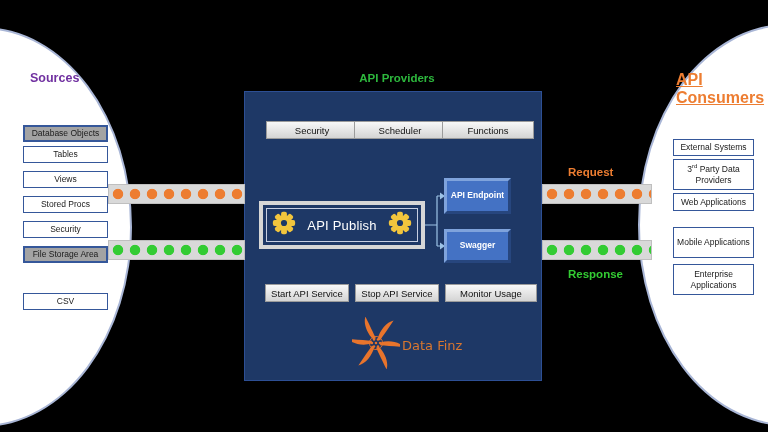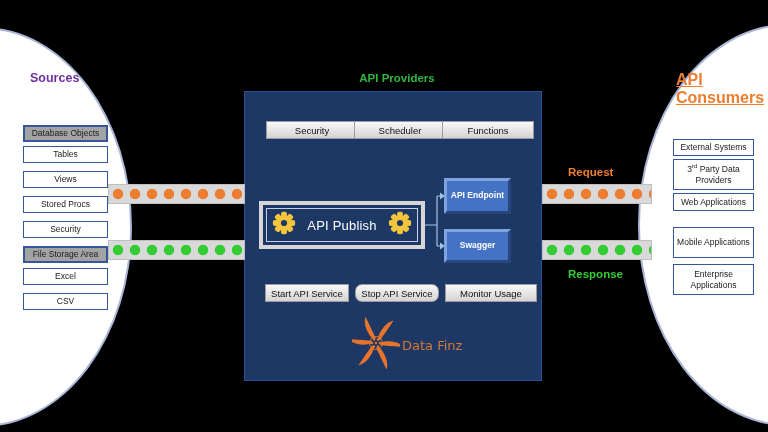--- a/index.html
+++ b/index.html
@@ -58,21 +58,21 @@
   .gray-btn {
     position:absolute; height:18px; width:92px;
     background:linear-gradient(#f8f8f8,#d4d4d4); border:1px solid #9b9b9b;
     display:flex; align-items:center; justify-content:center;
     font-size:9.5px; color:#111; cursor:default;
   }
   .btn-security   { left:21px;  top:29px; }
   .btn-scheduler  { left:109px; top:29px; }
   .btn-connectors { left:197px; top:29px; }
   .btn-start   { left:20px;  top:192px; width:84px; }
-  .btn-stop    { left:110px; top:192px; width:84px;border-radius:7px; }
+  .btn-stop    { left:110px; top:192px; width:84px; }
   .btn-monitor { left:200px; top:192px; width:92px; }
 
   .publish {
     position:absolute; left:14px; top:109px; width:166px; height:48px;
     background:var(--navy,#1E3866); border:4px solid #d6d6d6; padding:3px;
   }
   .publish-inner {
     width:100%; height:100%; border:1px solid #c7cfe2;
     display:flex; align-items:center; justify-content:space-between; padding:12px 5px;
   }
@@ -104,21 +104,20 @@
   <div class="title sources-title">Sources</div>
   <div class="title provider-title">API Providers</div>
   <div class="title consumers-title">API Consumers</div>
 
   <div class="node src header" style="top:125px">Database Objects</div>
   <div class="node src" style="top:146px">Tables</div>
   <div class="node src" style="top:171px">Views</div>
   <div class="node src" style="top:196px">Stored Procs</div>
   <div class="node src" style="top:221px">Security</div>
   <div class="node src header" style="top:246px">File Storage Area</div>
-  <div class="node src" style="top:268px">Excel</div>
   <div class="node src" style="top:293px">CSV</div>
 
   <div class="band orange req-left"></div>
   <div class="band orange req-right"></div>
   <div class="band greenb res-left"></div>
   <div class="band greenb res-right"></div>
   <div class="flow-label request-label">Request</div>
   <div class="flow-label response-label">Response</div>
 
   <div class="provider-box">

